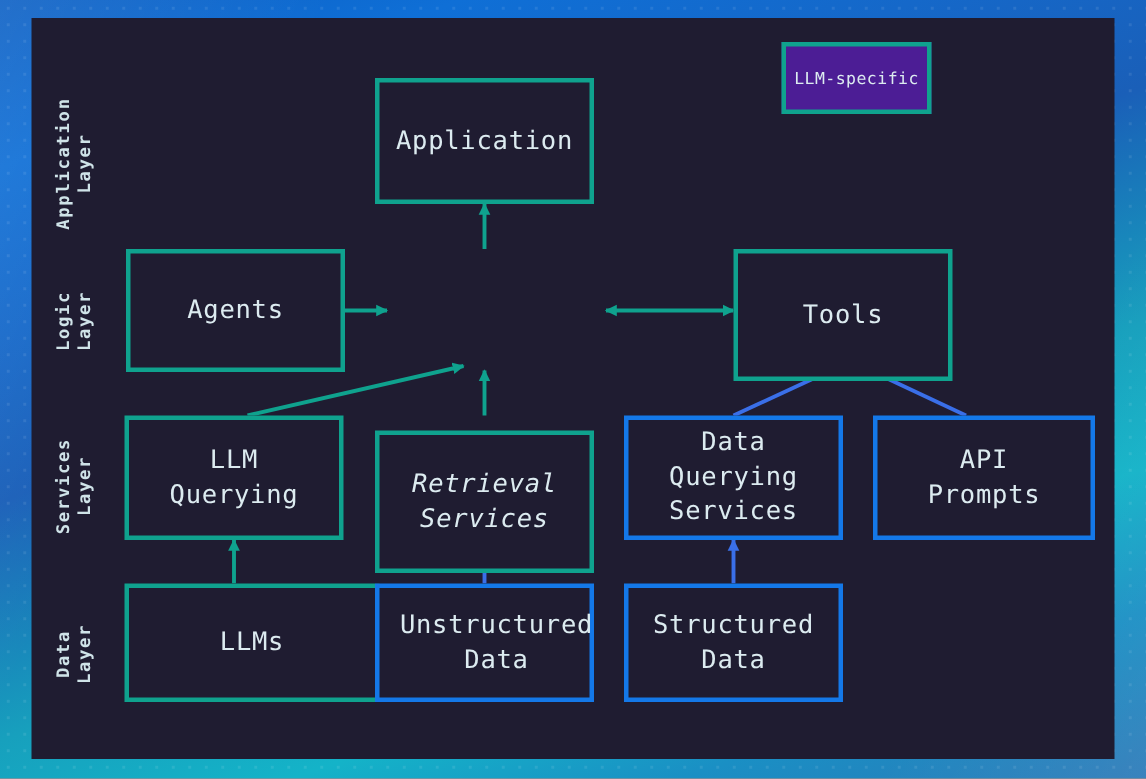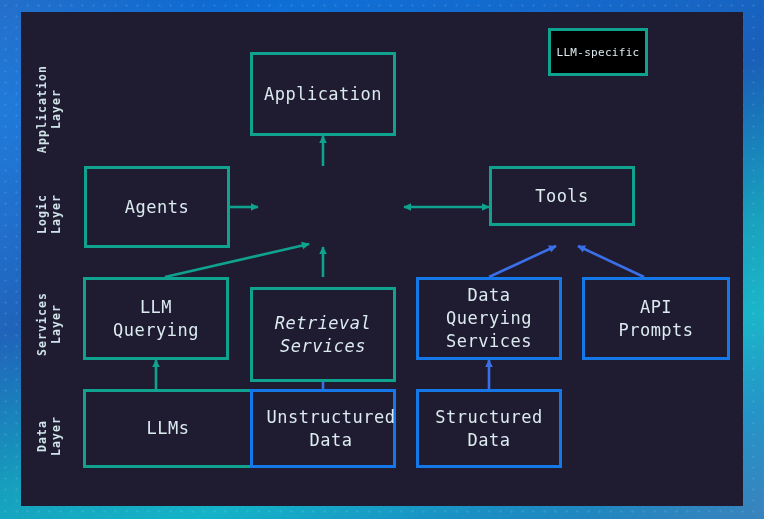--- a/index.html
+++ b/index.html
@@ -96,22 +96,21 @@
 
   
   .legend-chip {
     position: absolute;
     display: flex;
     align-items: center;
     justify-content: center;
     color: #dcebf0;
     font-size: 11px;
     letter-spacing: 0.3px;
-    background: #000000;
-    margin-left: 27px;
+    background: #4c1d95;
   }
   .legend-chip.teal { border: 3px solid #0fa28e; }
   .legend-chip.blue { border: 3px solid #1478e8; }
 
   
   #edges {
     position: absolute;
     left: 0; top: 0;
     width: 722px;
     height: 494px;
@@ -174,21 +173,21 @@
       <span>LLM-specific</span>
     </div>
 
     <div class="node teal" style="left:229px; top:40px; width:146px; height:84px;">
       <span>Application</span>
     </div>
 
     <div class="node teal" style="left:63px; top:154px; width:146px; height:82px;">
       <span>Agents</span>
     </div>
-    <div class="node teal" style="left:468px; top:154px; width:146px; height:60px;">
+    <div class="node teal" style="left:468px; top:154px; width:146px; height:88px;">
       <span>Tools</span>
     </div>
 
     <div class="node teal" style="left:62px; top:265px; width:146px; height:83px;">
       <span>LLM
 Querying</span>
     </div>
     <div class="node teal" style="left:229px; top:275px; width:146px; height:95px;font-style:italic;">
       <span>Retrieval
 Services</span>

